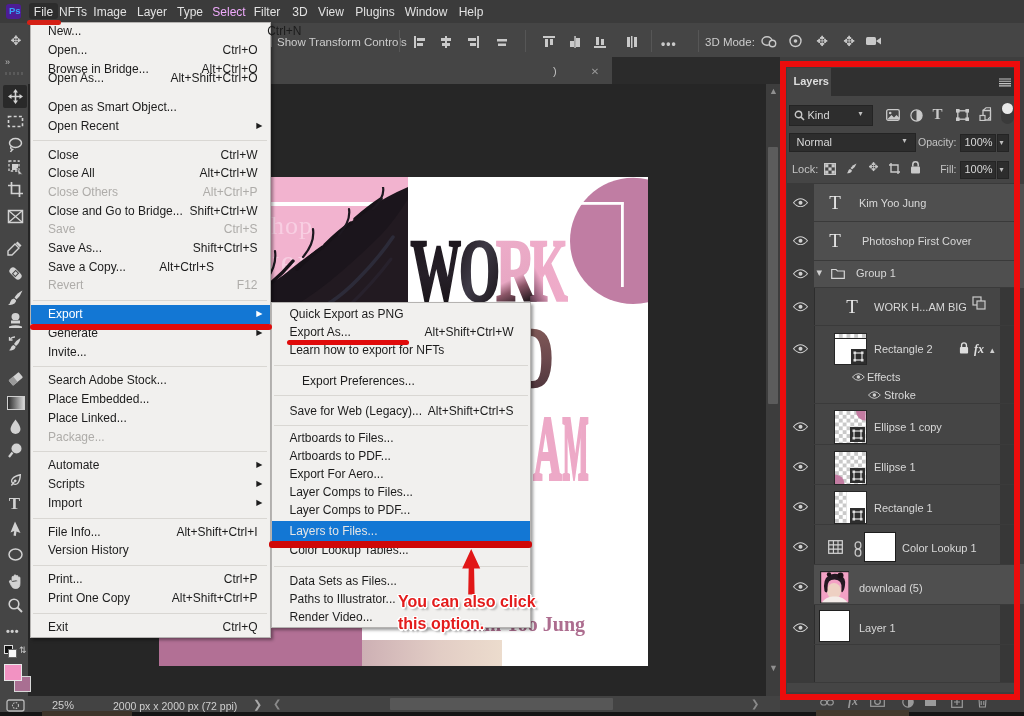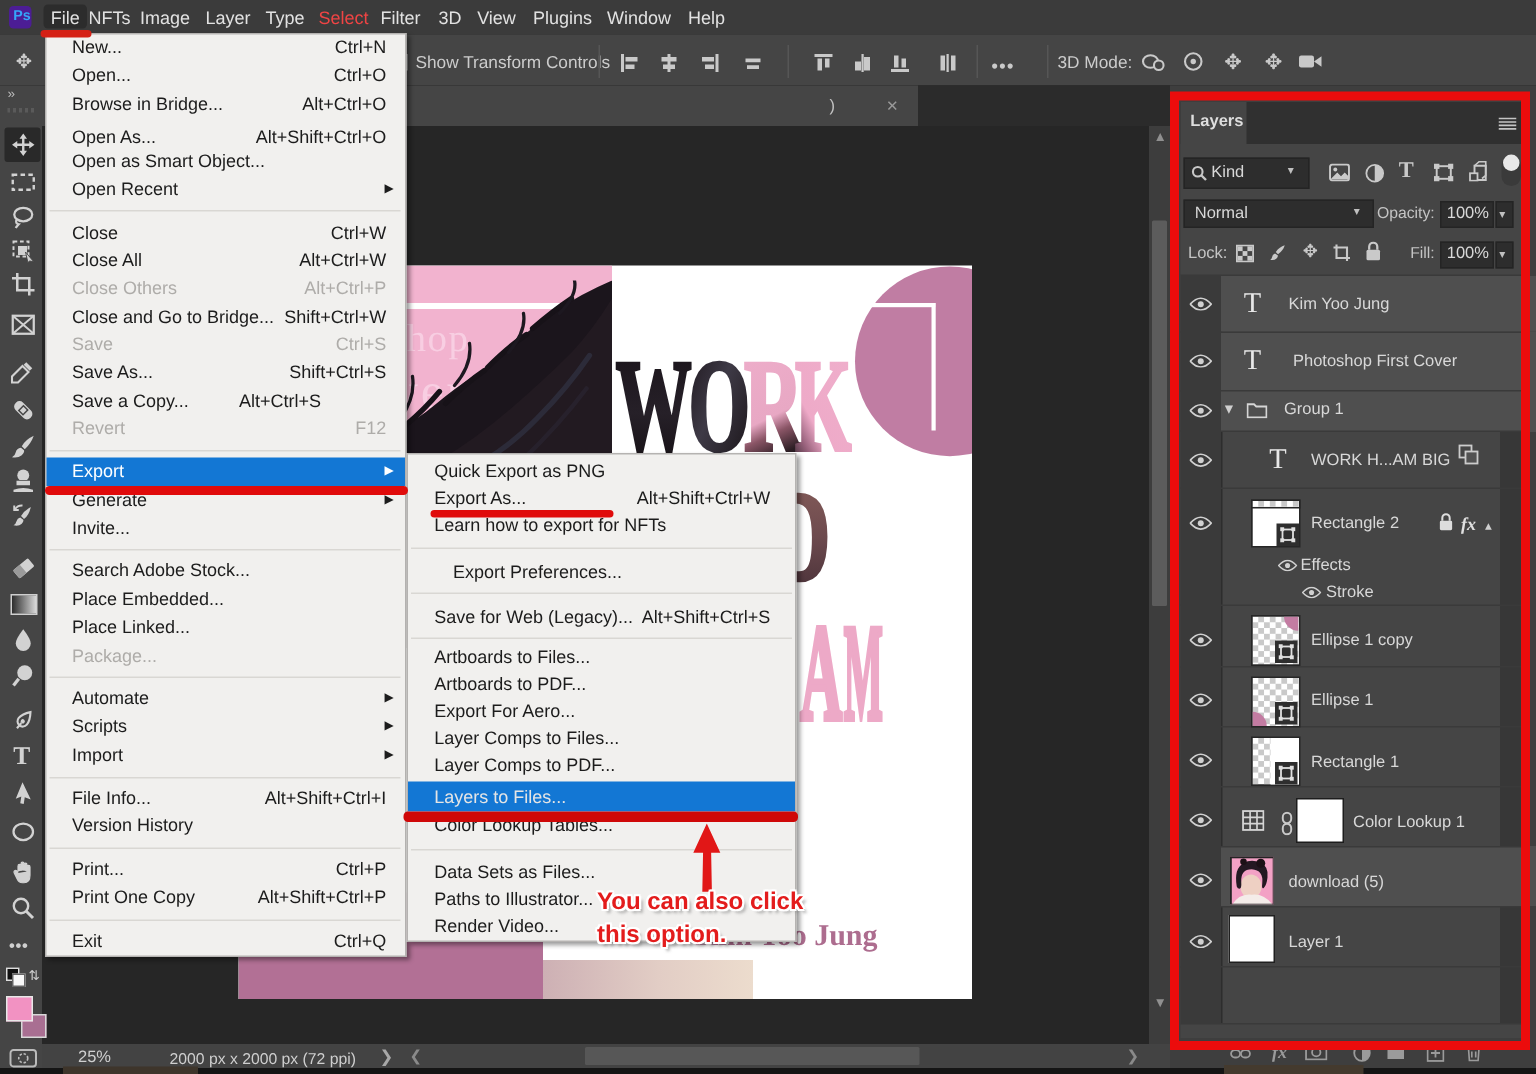--- a/index.html
+++ b/index.html
@@ -42,21 +42,21 @@
 <div class="ab" style="left:0;top:712px;width:1024px;height:4px;background:#151515"></div>
 <div class="ab" style="left:42px;top:711px;width:90px;height:5px;background:#3e352b"></div>
 <div class="ab" style="left:816px;top:710px;width:93px;height:6px;background:#443a2e"></div>
 <div class="ab" style="left:5.5px;top:4px;width:15px;height:14.5px;background:#4c1d95;border-radius:3px;color:#35a6fa;font-size:9.5px;font-weight:bold;text-align:right;line-height:14px">Ps</div>
 <div class="ab" style="left:28.5px;top:3px;width:29px;height:15.5px;background:#2c2c2c;border-radius:3px"></div>
 <div class="ab" style="top:5px;left:43.5px;transform:translateX(-50%);font-size:12px;color:#e2e2e2;white-space:nowrap">File</div>
 <div class="ab" style="top:5px;left:73px;transform:translateX(-50%);font-size:12px;color:#e2e2e2;white-space:nowrap">NFTs</div>
 <div class="ab" style="top:5px;left:110px;transform:translateX(-50%);font-size:12px;color:#e2e2e2;white-space:nowrap">Image</div>
 <div class="ab" style="top:5px;left:152px;transform:translateX(-50%);font-size:12px;color:#e2e2e2;white-space:nowrap">Layer</div>
 <div class="ab" style="top:5px;left:190px;transform:translateX(-50%);font-size:12px;color:#e2e2e2;white-space:nowrap">Type</div>
-<div class="ab" style="top:5px;left:229px;transform:translateX(-50%);font-size:12px;color:#ef4444;white-space:nowrap">Select</div>
+<div class="ab" style="top:5px;left:229px;transform:translateX(-50%);font-size:12px;color:#f0abfc;white-space:nowrap">Select</div>
 <div class="ab" style="top:5px;left:267px;transform:translateX(-50%);font-size:12px;color:#e2e2e2;white-space:nowrap">Filter</div>
 <div class="ab" style="top:5px;left:300px;transform:translateX(-50%);font-size:12px;color:#e2e2e2;white-space:nowrap">3D</div>
 <div class="ab" style="top:5px;left:331px;transform:translateX(-50%);font-size:12px;color:#e2e2e2;white-space:nowrap">View</div>
 <div class="ab" style="top:5px;left:375px;transform:translateX(-50%);font-size:12px;color:#e2e2e2;white-space:nowrap">Plugins</div>
 <div class="ab" style="top:5px;left:426px;transform:translateX(-50%);font-size:12px;color:#e2e2e2;white-space:nowrap">Window</div>
 <div class="ab" style="top:5px;left:471px;transform:translateX(-50%);font-size:12px;color:#e2e2e2;white-space:nowrap">Help</div>
 <div class="ab" style="left:8px;top:33px;width:16px;height:16px;color:#cccccc;font-size:13px;line-height:16px;text-align:center">✥</div>
 <div class="ab" style="left:261px;top:36px;width:11px;height:11px;border:1px solid #8a8a8a;box-sizing:border-box;background:#454545"></div>
 <div class="ab" style="left:277px;top:35.5px;font-size:11.5px;color:#cccccc">Show Transform Controls</div>
 <div class="ab" style="left:399px;top:30px;width:1px;height:22px;background:#565656"></div>
@@ -532,33 +532,33 @@
 <svg class="ab" style="left:164.5px;top:639px" width="12" height="12" viewBox="0 0 12 12">
       <rect x="0.7" y="0.7" width="10.6" height="10.6" fill="none" stroke="#9b9b9b" stroke-width="1.2"></rect>
       <path d="M6 3 V9 M3 6 H9" stroke="#9b9b9b" stroke-width="1.2"></path>
     </svg>
 <svg class="ab" style="left:190.5px;top:639px" width="11" height="12" viewBox="0 0 11 12">
       <path d="M1 3 H10 M5.5 3 V1.5 M2 3 L2.6 11 H8.4 L9 3 M4.2 5 V9 M6.8 5 V9" fill="none" stroke="#9b9b9b" stroke-width="1.1"></path>
     </svg>
 </div>
 <div class="ab" style="left:780px;top:61px;width:239.5px;height:638.5px;border:6.5px solid #ec0c0c;box-sizing:border-box"></div>
 <div class="ab" style="left:30px;top:21.5px;width:240.5px;height:616px;background:#f1f0ee;border:1px solid #b5b3b1;box-sizing:border-box;box-shadow:2px 2px 3px rgba(0,0,0,0.4)"></div>
-<div class="mi" style="left:31px;top:22.0px;width:238.5px;height:18.9px;line-height:18.9px;">
+<div class="mi" style="left:31px;top:22.0px;width:238.5px;height:18.9px;line-height:18.9px;padding-left:44px;">
     <span class="lab">New...</span>
     <span class="sc">Ctrl+N</span>
   </div>
 <div class="mi" style="left:31px;top:40.9px;width:238.5px;height:18.9px;line-height:18.9px;">
     <span class="lab">Open...</span>
     <span class="sc">Ctrl+O</span>
   </div>
 <div class="mi" style="left:31px;top:59.8px;width:238.5px;height:18.9px;line-height:18.9px;">
     <span class="lab">Browse in Bridge...</span>
     <span class="sc">Alt+Ctrl+O</span>
   </div>
-<div class="mi" style="left:31px;top:82px;width:238.5px;height:18.9px;line-height:18.9px;">
+<div class="mi" style="left:31px;top:69px;width:238.5px;height:18.9px;line-height:18.9px;">
     <span class="lab">Open As...</span>
     <span class="sc">Alt+Shift+Ctrl+O</span>
   </div>
 <div class="mi" style="left:31px;top:97.6px;width:238.5px;height:18.9px;line-height:18.9px;">
     <span class="lab">Open as Smart Object...</span>
   </div>
 <div class="mi" style="left:31px;top:116.5px;width:238.5px;height:18.9px;line-height:18.9px;">
     <span class="lab">Open Recent</span>
     <span class="ar" style="color:#1c1c1c">▶</span>
   </div>

